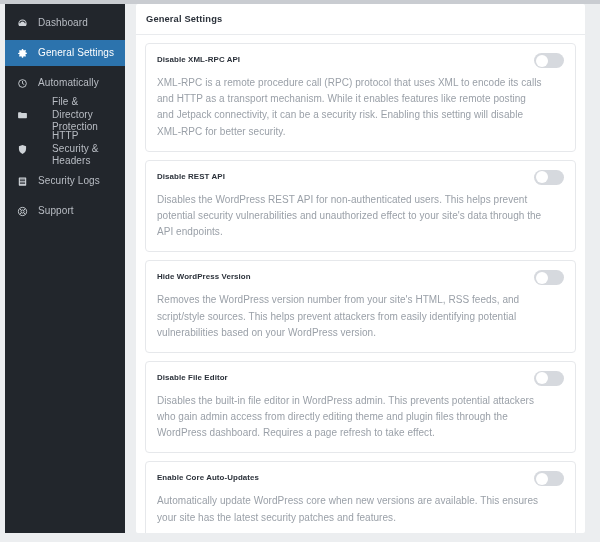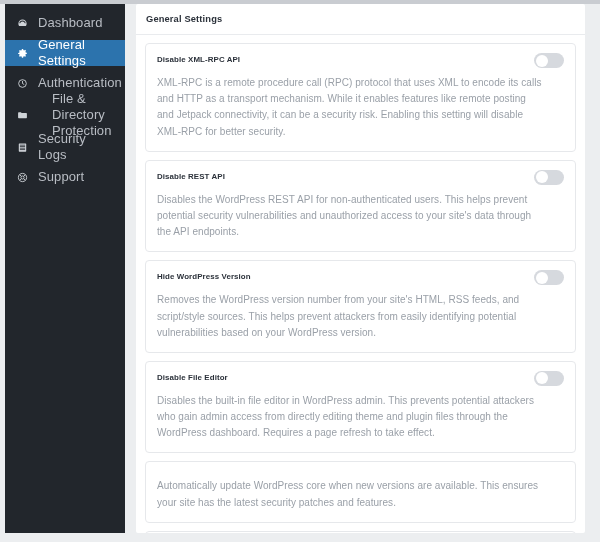--- a/index.html
+++ b/index.html
@@ -26,21 +26,21 @@
     background: #22262c;
     padding-top: 6px;
   }
   .nav-item {
     display: flex;
     align-items: center;
     gap: 9px;
     height: 26px;
     padding: 0 10px 0 11px;
     color: #b9bdc4;
-    font-size: 13px;
+    font-size: 10px;
     line-height: 1.25;
     letter-spacing: 0.1px;
     cursor: pointer;
     margin-bottom: 4px;
   }
   .nav-item.two-line { height: 30px; gap: 23px; }
   .nav-item.active {
     background: #2c73ad;
     color: #ffffff;
   }
@@ -149,30 +149,39 @@
         </span>
         <span class="lbl">General Settings</span>
       </div>
       <div class="nav-item">
         <span class="ico">
           <svg viewBox="0 0 16 16" width="11" height="11" fill="none" stroke="currentColor" stroke-width="1.3">
             <circle cx="8" cy="8" r="5.6"></circle>
             <path d="M8 4.9V8l2 1.2" stroke-linecap="round"></path>
           </svg>
         </span>
-        <span class="lbl">Authentication</span>
+        <span class="lbl">Automatically</span>
       </div>
       <div class="nav-item two-line">
         <span class="ico">
           <svg viewBox="0 0 16 16" width="11" height="11" fill="currentColor">
             <path d="M1.6 4.2a1 1 0 0 1 1-1h3l1.2 1.3h6.6a1 1 0 0 1 1 1v5.4a1 1 0 0 1-1 1h-10.8a1 1 0 0 1-1-1z"></path>
           </svg>
         </span>
         <span class="lbl">File &amp; Directory
 Protection</span>
+      </div>
+      <div class="nav-item two-line">
+        <span class="ico">
+          <svg viewBox="0 0 16 16" width="11" height="11" fill="currentColor">
+            <path d="M8 1.5 13.2 3.3v4.1c0 3.2-2.1 6-5.2 7.1-3.1-1.1-5.2-3.9-5.2-7.1V3.3z"></path>
+          </svg>
+        </span>
+        <span class="lbl">HTTP Security &amp;
+Headers</span>
       </div>
       <div class="nav-item">
         <span class="ico">
           <svg viewBox="0 0 16 16" width="11" height="11" fill="currentColor">
             <rect x="2.6" y="2" width="10.8" height="12" rx="0.8"></rect>
             <g fill="#22262c">
               <rect x="4.2" y="4" width="7.6" height="1.1"></rect>
               <rect x="4.2" y="6.2" width="7.6" height="1.1"></rect>
               <rect x="4.2" y="8.4" width="7.6" height="1.1"></rect>
               <rect x="4.2" y="10.6" width="7.6" height="1.1"></rect>
@@ -207,41 +216,47 @@
           </div>
           <div class="card-desc">XML-RPC is a remote procedure call (RPC) protocol that uses XML to encode its calls and HTTP as a transport mechanism. While it enables features like remote posting and Jetpack connectivity, it can be a security risk. Enabling this setting will disable XML-RPC for better security.</div>
         </div>
         <div class="setting-card">
           <div class="card-top">
             <div class="card-title">Disable REST API</div>
             <div class="toggle" role="switch" aria-checked="false">
               <span class="knob"></span>
             </div>
           </div>
-          <div class="card-desc">Disables the WordPress REST API for non-authenticated users. This helps prevent potential security vulnerabilities and unauthorized access to your site's data through the API endpoints.</div>
+          <div class="card-desc">Disables the WordPress REST API for non-authenticated users. This helps prevent potential security vulnerabilities and unauthorized effect to your site's data through the API endpoints.</div>
         </div>
         <div class="setting-card">
           <div class="card-top">
             <div class="card-title">Hide WordPress Version</div>
             <div class="toggle" role="switch" aria-checked="false">
               <span class="knob"></span>
             </div>
           </div>
           <div class="card-desc">Removes the WordPress version number from your site's HTML, RSS feeds, and script/style sources. This helps prevent attackers from easily identifying potential vulnerabilities based on your WordPress version.</div>
         </div>
         <div class="setting-card">
           <div class="card-top">
             <div class="card-title">Disable File Editor</div>
             <div class="toggle" role="switch" aria-checked="false">
               <span class="knob"></span>
             </div>
           </div>
           <div class="card-desc">Disables the built-in file editor in WordPress admin. This prevents potential attackers who gain admin access from directly editing theme and plugin files through the WordPress dashboard. Requires a page refresh to take effect.</div>
         </div>
         <div class="setting-card">
+          <div class="card-top">
+            <div class="card-title">Enable Core Auto-Updates</div>
+            <div class="toggle" role="switch" aria-checked="false">
+              <span class="knob"></span>
+            </div>
+          </div>
           <div class="card-desc">Automatically update WordPress core when new versions are available. This ensures your site has the latest security patches and features.</div>
         </div>
         <div class="setting-card">
           <div class="card-top">
             <div class="card-title">Block AI Bots</div>
             <div class="toggle" role="switch" aria-checked="false">
               <span class="knob"></span>
             </div>
           </div>
         </div>

